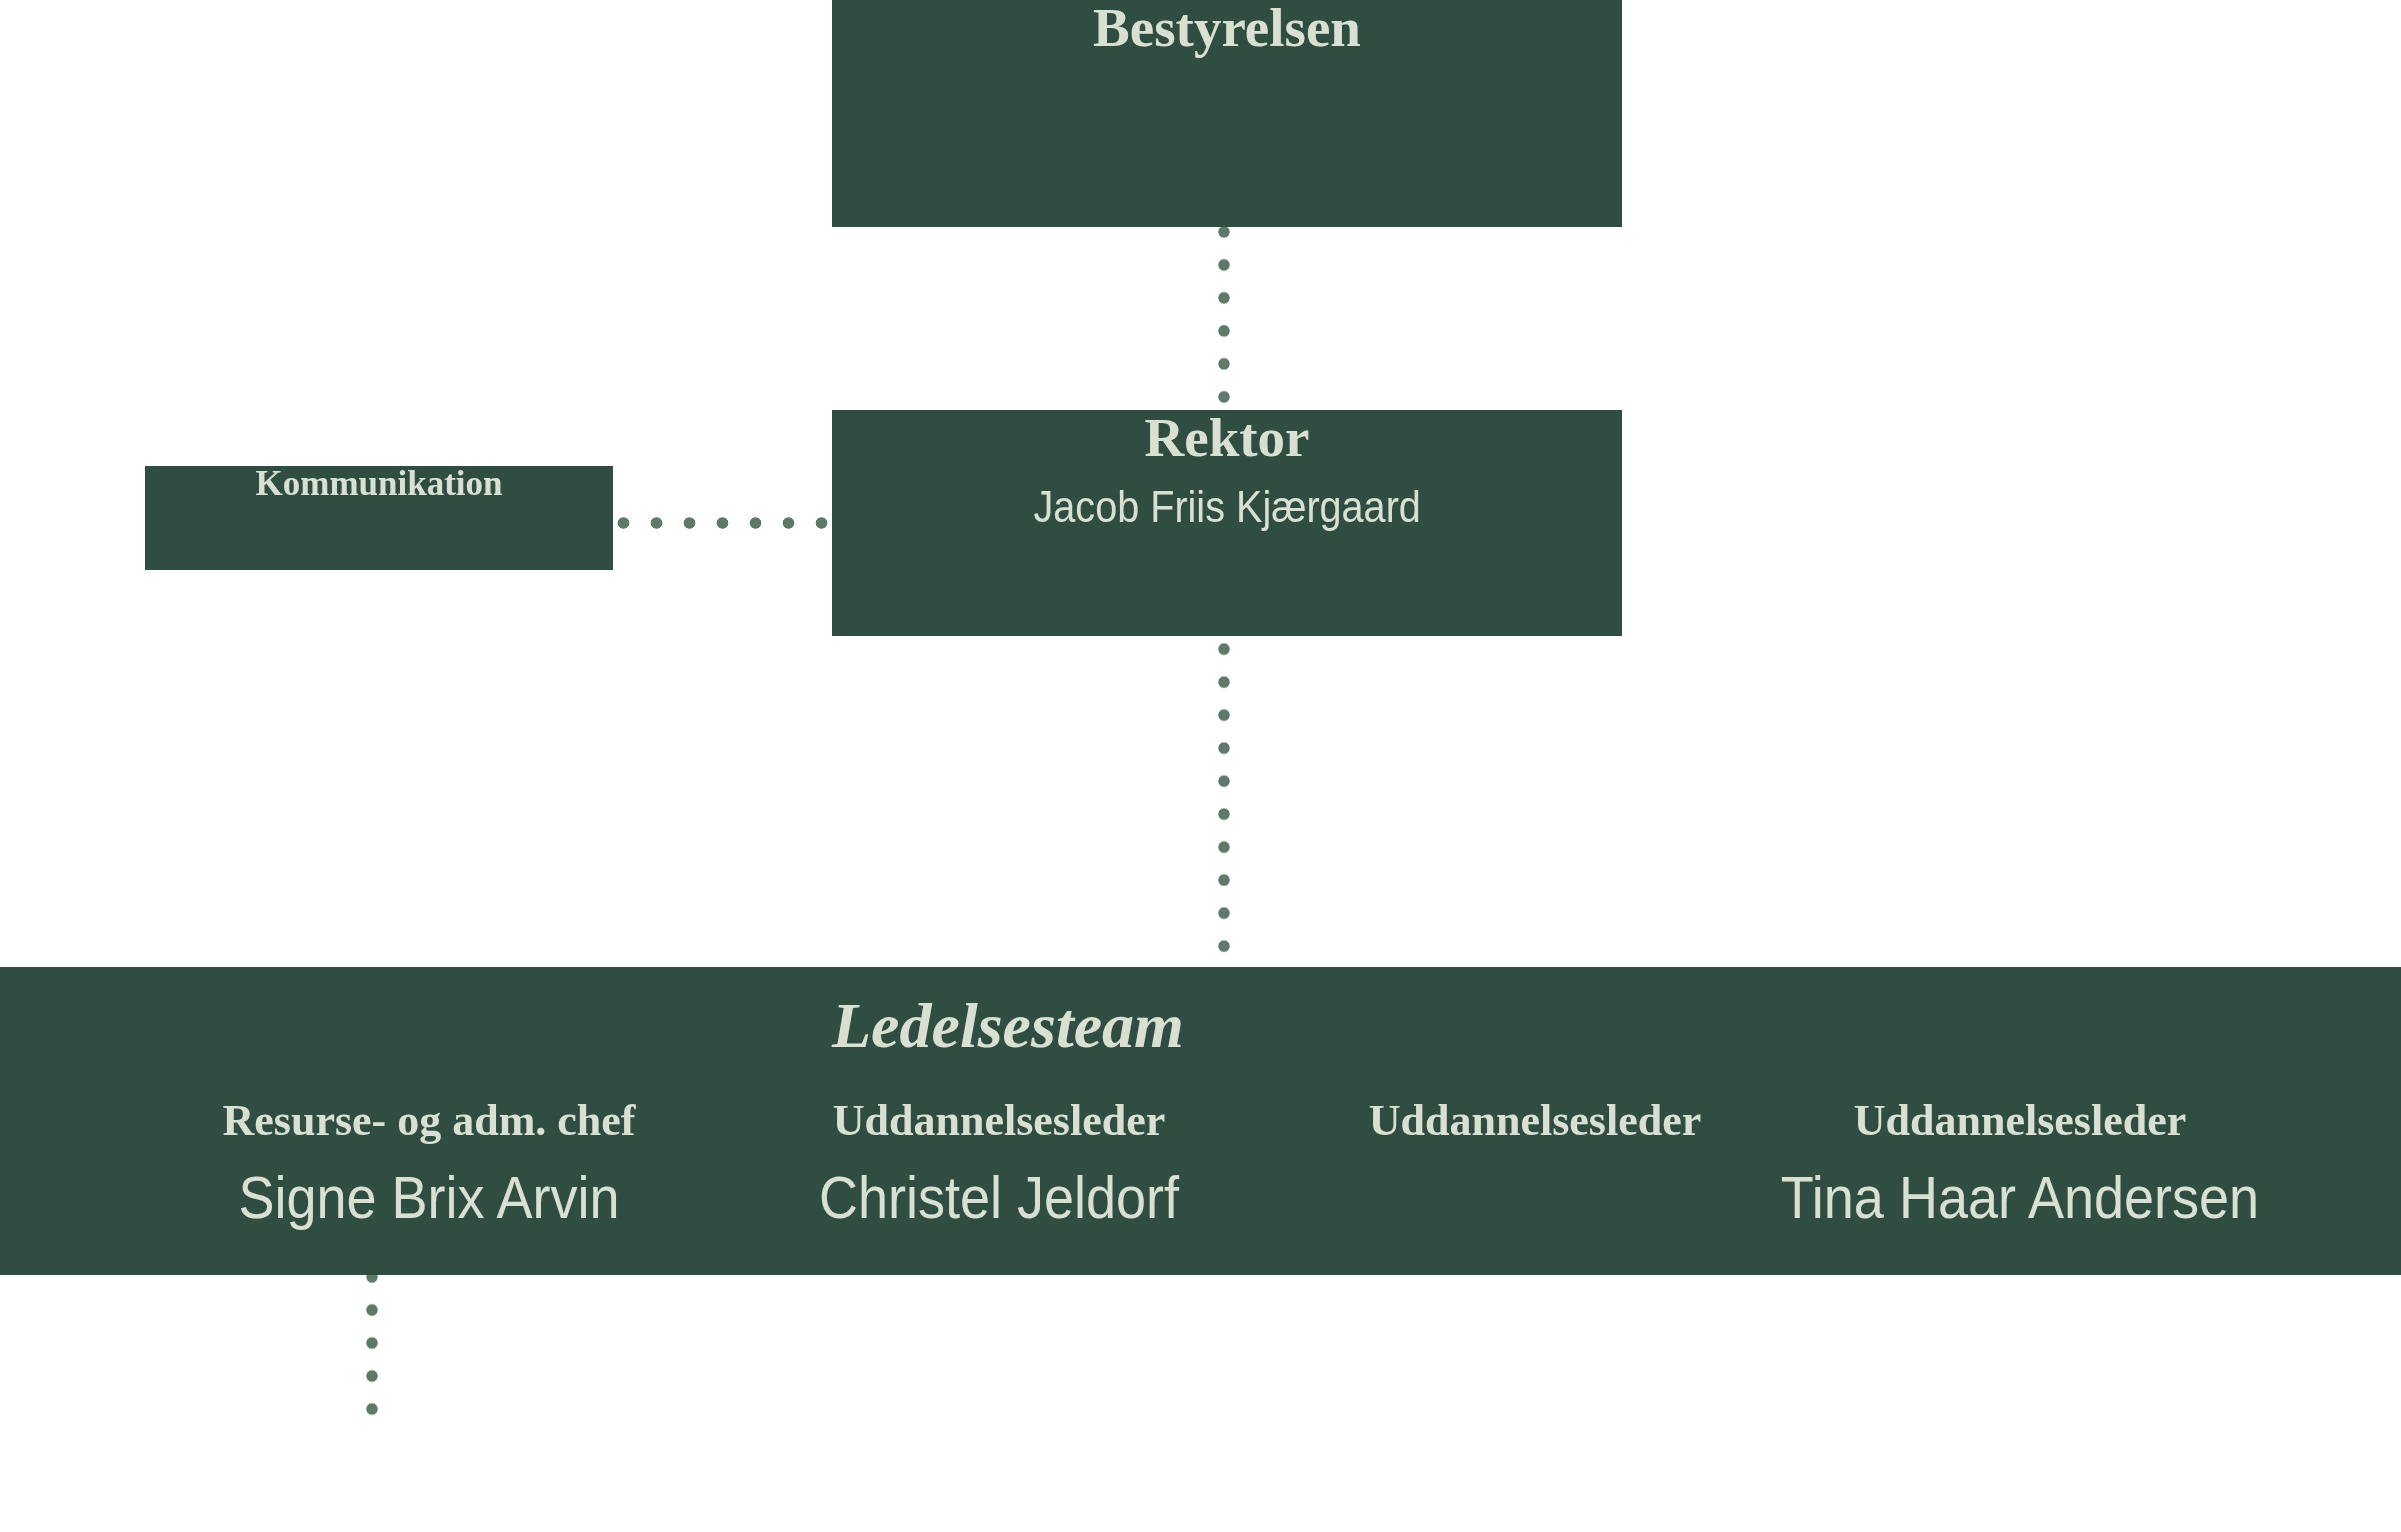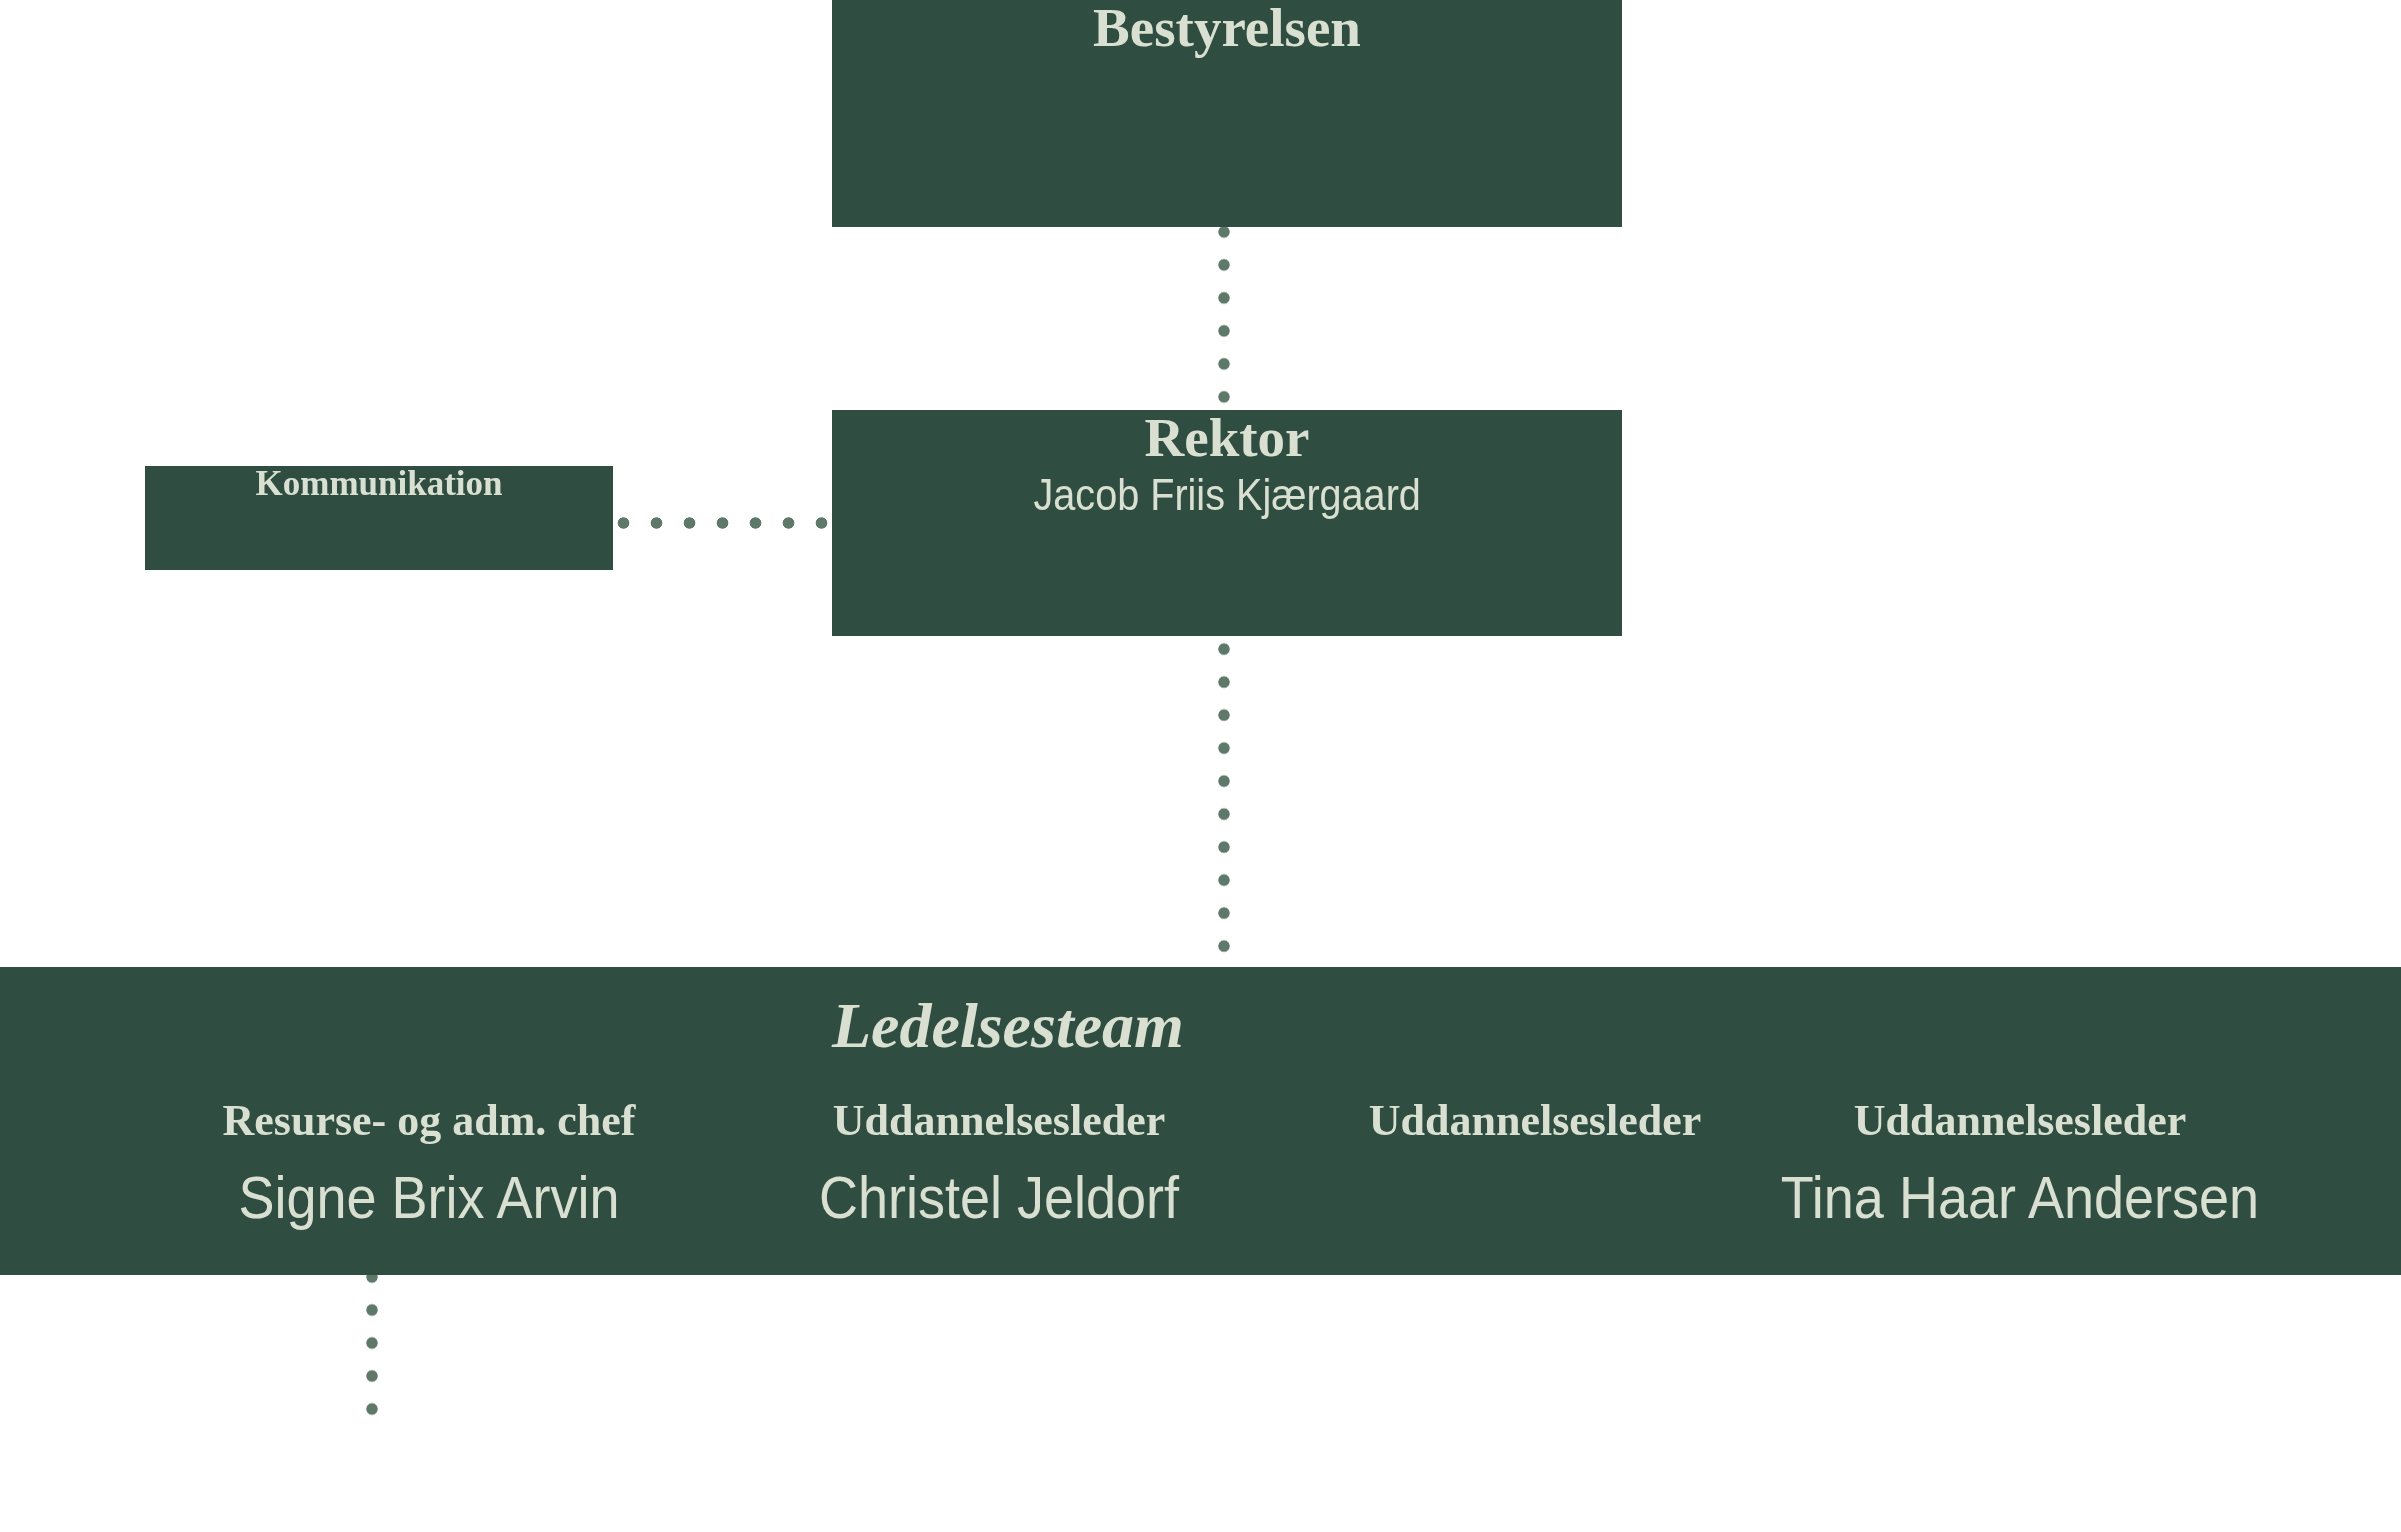--- a/index.html
+++ b/index.html
@@ -36,21 +36,21 @@
     font-family: "Liberation Sans", "DejaVu Sans", sans-serif;
     font-weight: normal;
   }
   .condensed { display: inline-block; transform: scaleX(0.9); transform-origin: center; }
 
   
   .box-board   { left: 832px; top: 0;      width: 790px; height: 227px; }
   .box-board .box-title { font-size: 55px; line-height: 1; }
 
   
-  .box-rector  { left: 832px; top: 410px;  width: 790px; height: 226px; gap: 8px; padding-bottom: 8px; }
+  .box-rector  { left: 832px; top: 410px;  width: 790px; height: 226px; gap: 20px; padding-bottom: 8px; }
   .box-rector .box-title { font-size: 55px; line-height: 1; }
   .box-rector .person-name { font-size: 44px; line-height: 1; }
 
   
   .box-small { left: 145px; width: 468px; }
   .box-kommunikation  { top: 466px;  height: 104px; }
   .box-studievejledning { top: 1427px; height: 98px; }
   .box-small .box-title { font-size: 35px; line-height: 1; }
 
   

